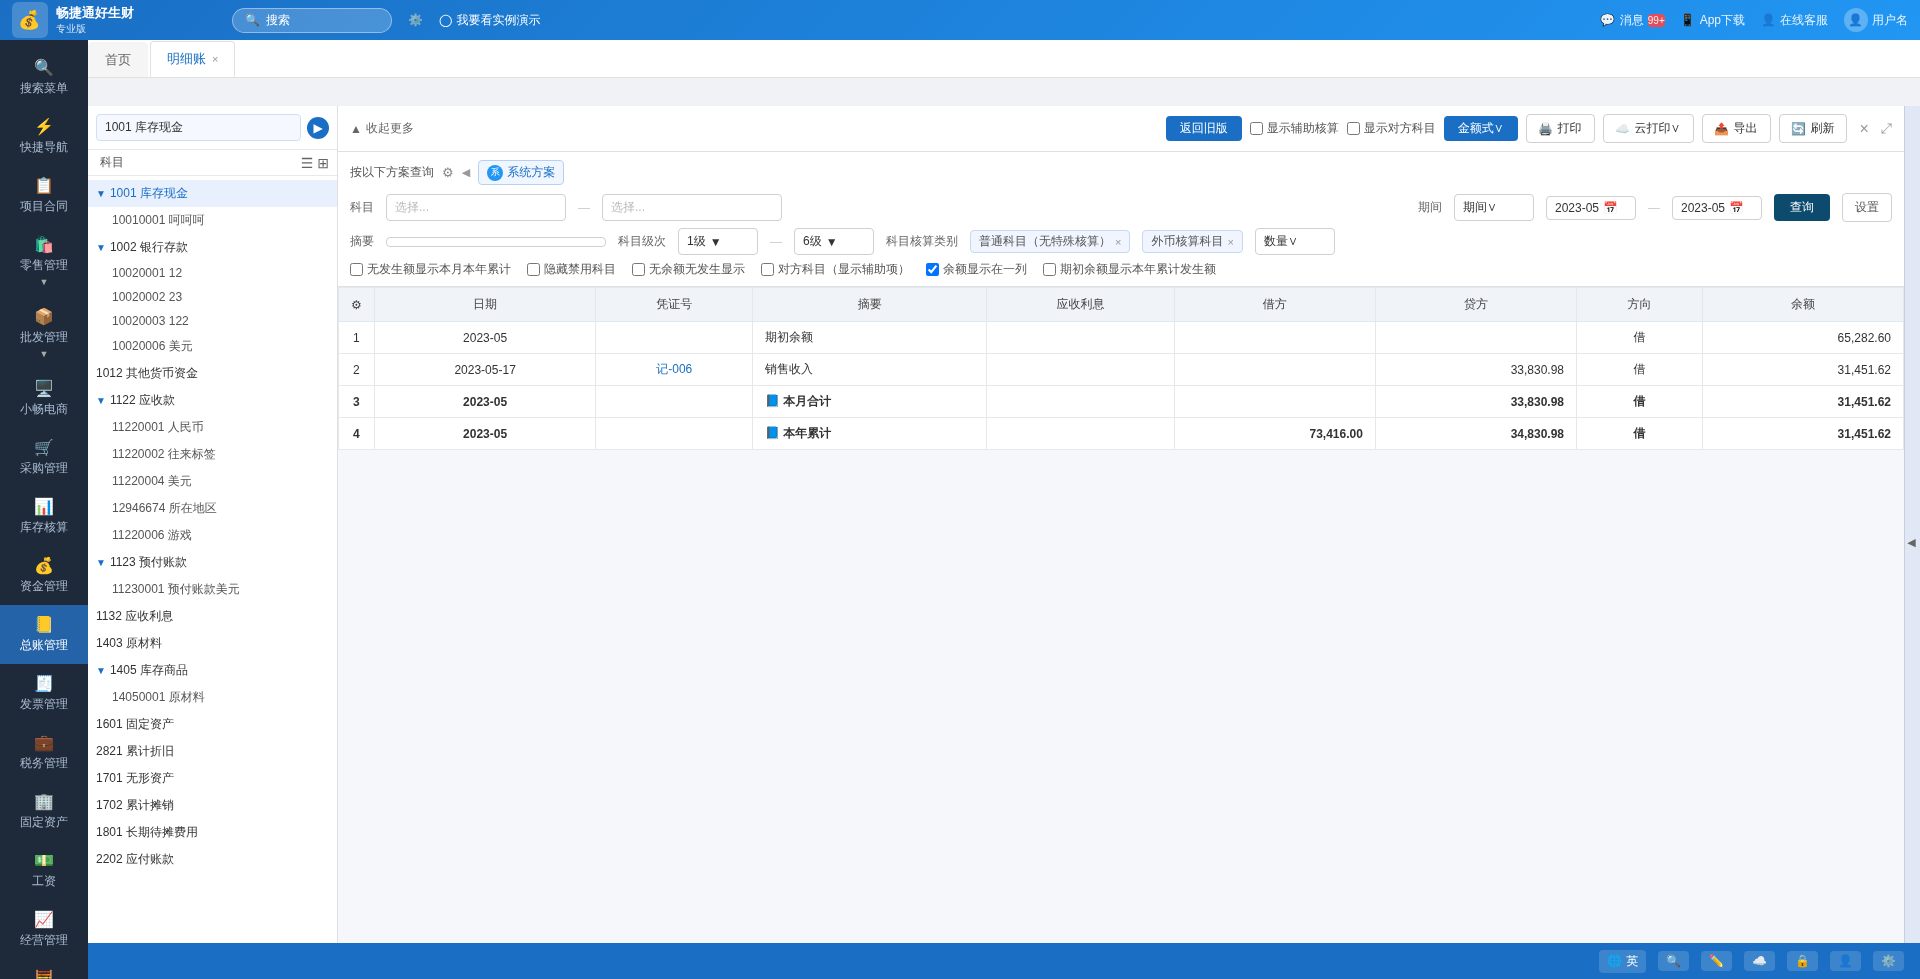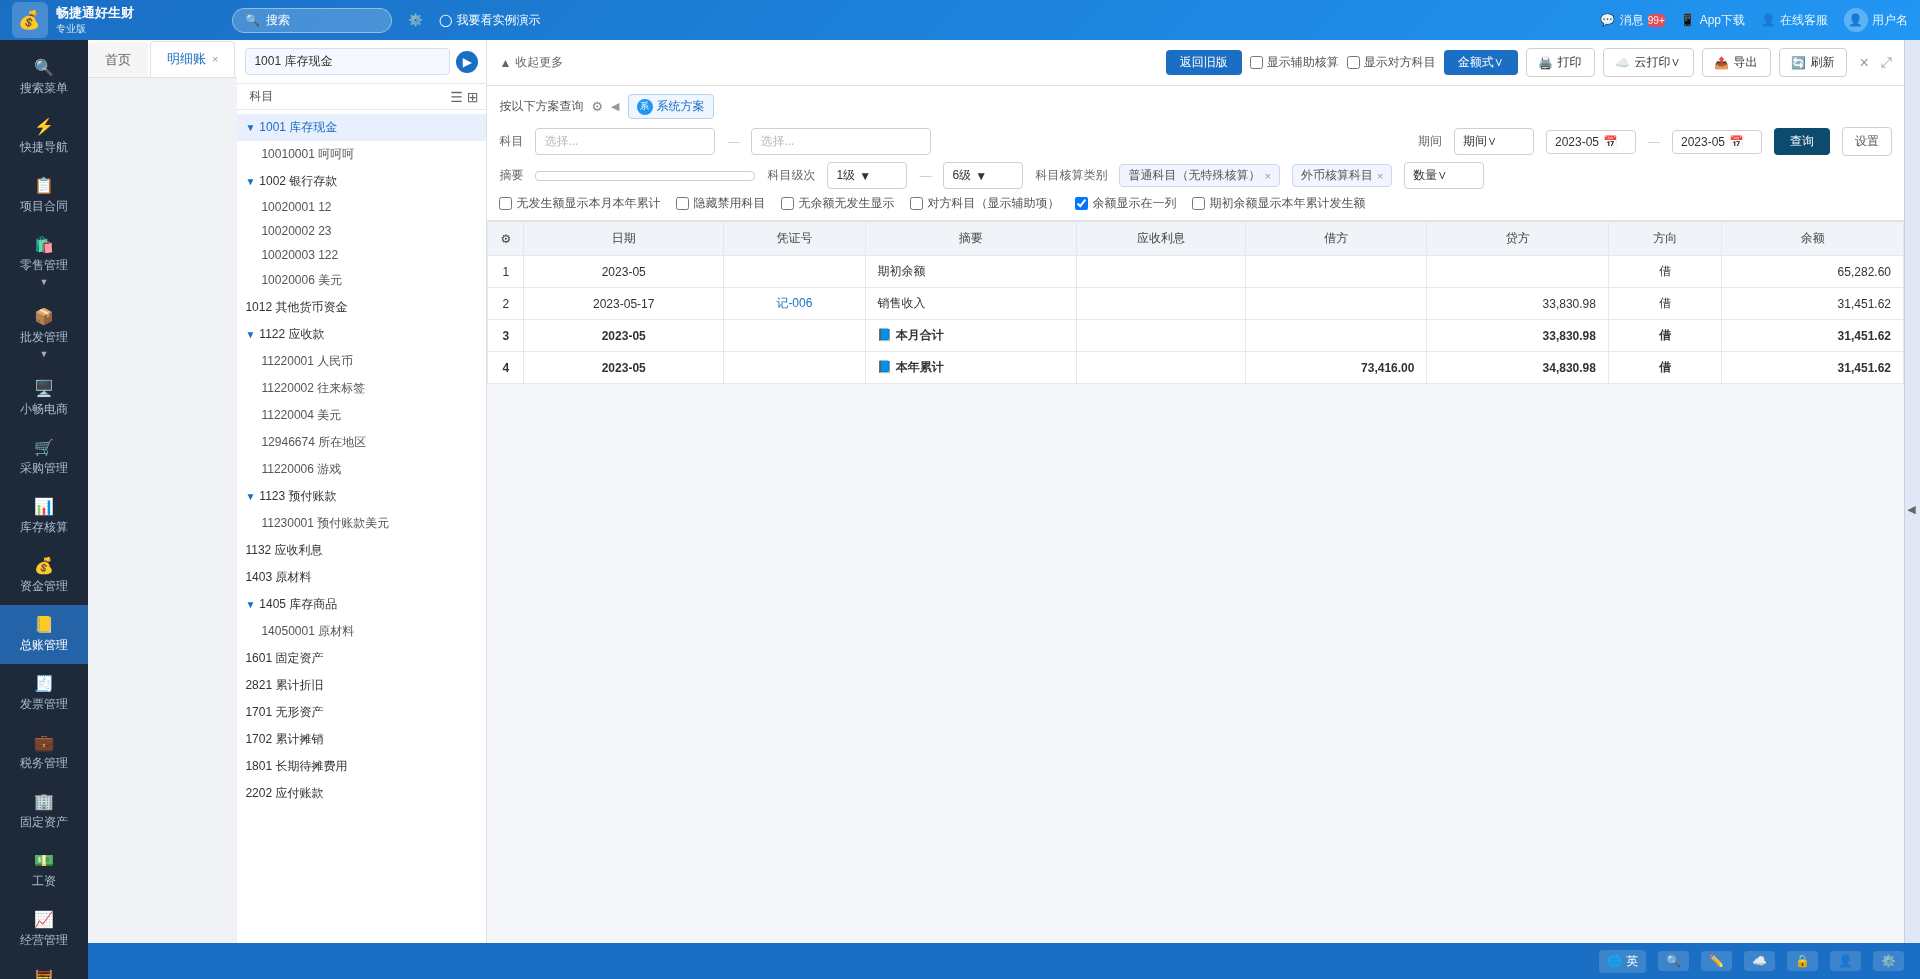--- a/index.html
+++ b/index.html
@@ -92,21 +92,21 @@
       font-size: 12px;
       display: flex;
       flex-direction: column;
       align-items: center;
       gap: 3px;
     }
     .sidebar-item.active { background: #2563a8; color: #fff; }
     .sidebar-icon { font-size: 16px; }
 
     
-    .content-area { flex: 1; display: flex; flex-direction: row; overflow: hidden; }
+    .content-area { flex: 1; display: flex; flex-direction: column; overflow: hidden; gap: 28px; }
 
     
     .tab-bar {
       height: 38px;
       background: #fff;
       border-bottom: 1px solid #e0e0e0;
       display: flex;
       align-items: flex-end;
       padding-left: 0;
     }

